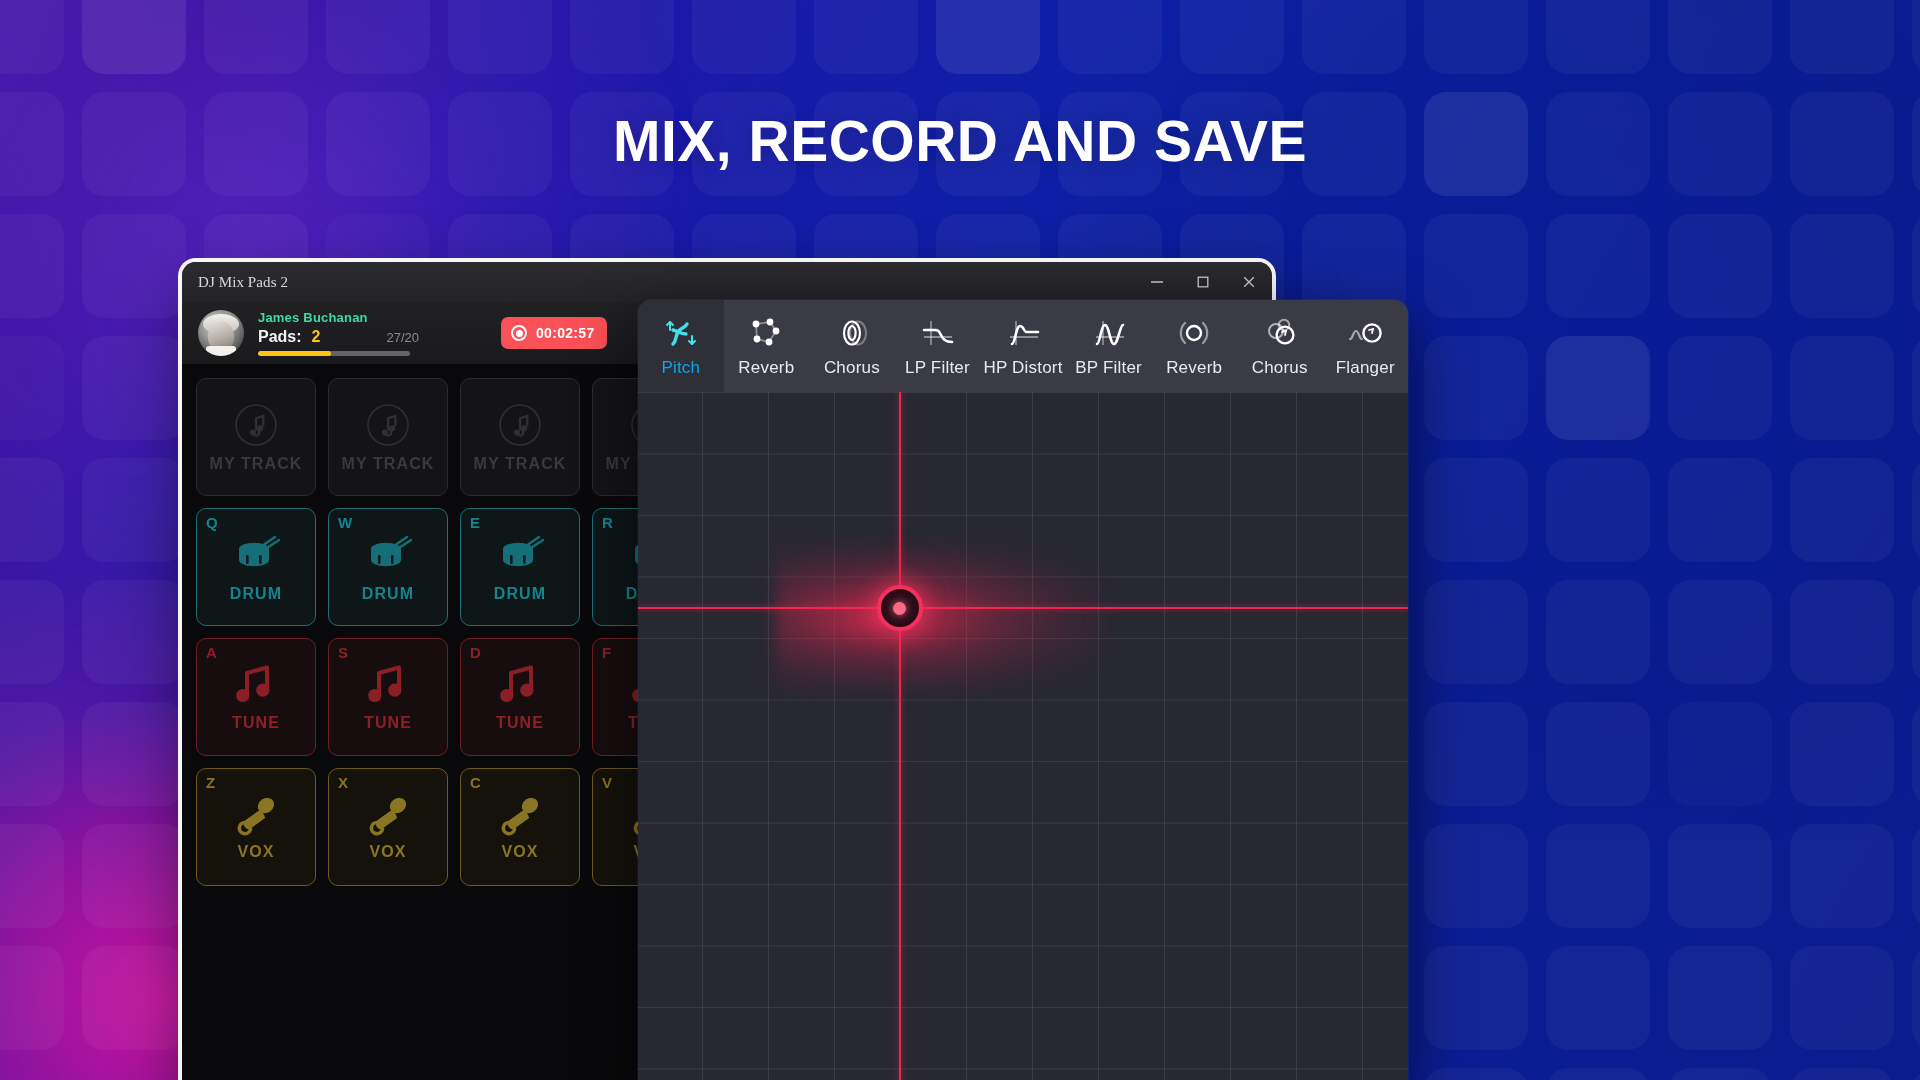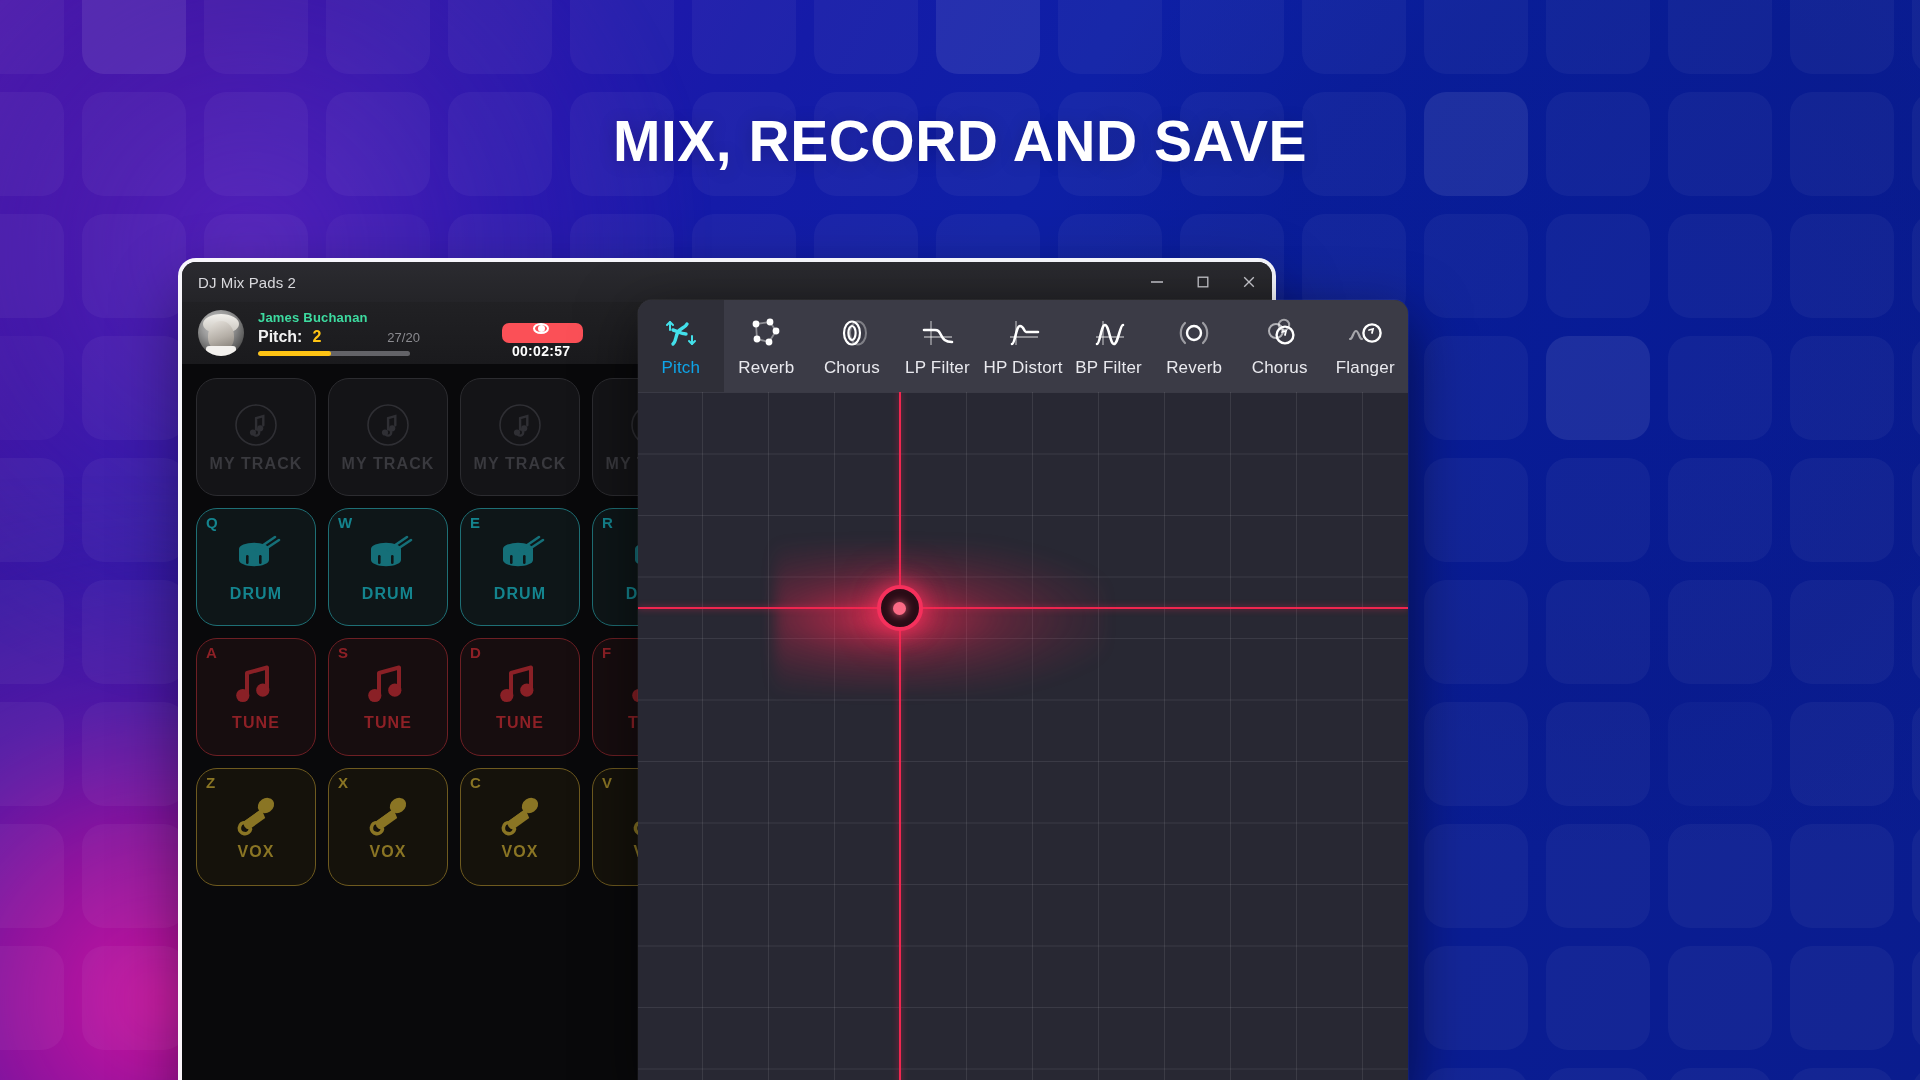--- a/index.html
+++ b/index.html
@@ -94,20 +94,21 @@
     border-radius: 14px 14px 0 0;
     box-shadow: 0 0 0 4px rgba(255,255,255,0.96),
                 0 26px 70px rgba(0,0,0,0.45);
     overflow: hidden;
   }
   #titlebar {
     height: 40px;
     background: linear-gradient(180deg,#2b2b30 0%, #242428 100%);
     display: flex; align-items: center;
     position: relative;
+    font-family: Liberation Serif, serif;
   }
   #titlebar-title {
     color: #d8d8dc;
     font-size: 15px;
     padding-left: 16px;
     letter-spacing: 0.1px;
   }
   #window-controls {
     position: absolute; right: 0; top: 0;
     height: 40px; display: flex;
@@ -189,23 +190,22 @@
     width: 48%;
     background: #ffc414;
     border-radius: 3px;
   }
   #record-btn {
     margin-left: 82px;
     display: flex; align-items: center;
     gap: 9px;
     background: #fb5057;
     border-radius: 7px;
-    height: 20px;
+    height: 32px;
     padding: 0 13px 0 10px;
-    flex-direction: column;
   }
   #record-btn .rec-dot {
     width: 16px; height: 16px; border-radius: 50%;
     border: 2px solid #ffffff;
     display: flex; align-items: center; justify-content: center;
   }
   #record-btn .rec-dot i {
     width: 7px; height: 7px; border-radius: 50%;
     background: #ffffff; display: block;
   }
@@ -220,21 +220,21 @@
     padding: 14px 0 0 14px;
     height: calc(100% - 102px);
   }
   #pad-grid {
     display: grid;
     grid-template-columns: repeat(5, 120px);
     grid-auto-rows: 118px;
     gap: 12px;
   }
   .pad {
-    border-radius: 21px;
+    border-radius: 10px;
     border: 1px solid rgba(255,255,255,0.10);
     background: #141417;
     position: relative;
     display: flex; flex-direction: column;
     align-items: center; justify-content: center;
     gap: 7px;
   }
   .pad .key {
     position: absolute; left: 9px; top: 5px;
     font-size: 15px; font-weight: bold;
@@ -489,21 +489,21 @@
 
   <div id="profile-bar">
     <div id="avatar">
       <div class="hair"></div>
       <div class="face"></div>
       <div class="collar"></div>
     </div>
     <div id="profile-text">
       <div id="profile-name">James Buchanan</div>
       <div id="level-row">
-        <span id="level-label">Pitch:</span>
+        <span id="level-label">Pads:</span>
         <span id="level-value">2</span>
         <span id="level-count">27/20</span>
       </div>
       <div id="level-bar">
         <div id="level-bar-fill"></div>
       </div>
     </div>
     <div id="record-btn">
       <span class="rec-dot">
           <i></i>

